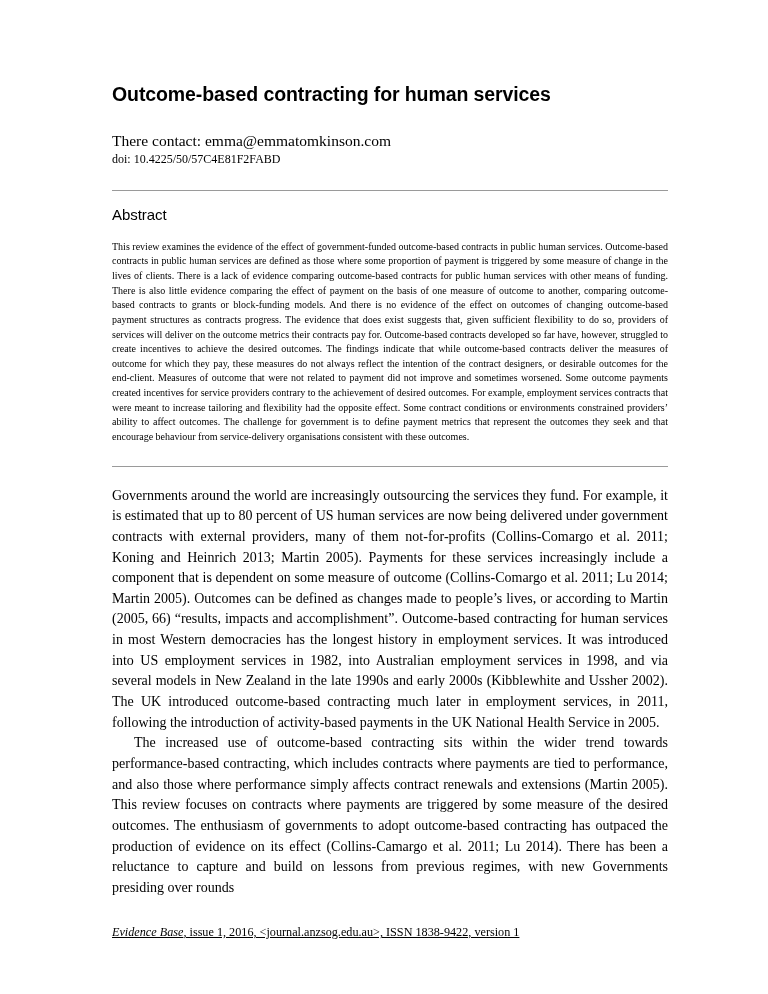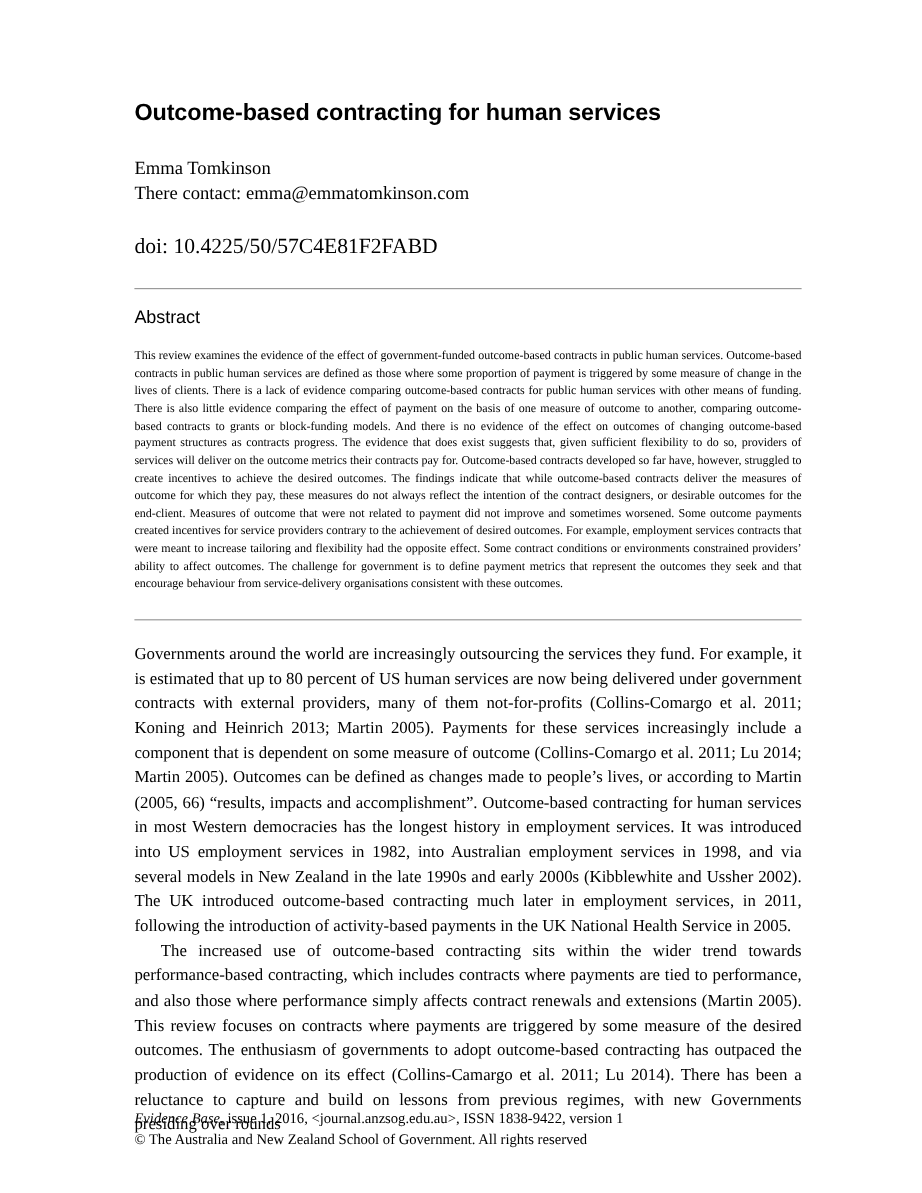--- a/index.html
+++ b/index.html
@@ -47,22 +47,21 @@
   
   .author-block {
     margin-top: 25px;
     font-size: 15.5px;
     line-height: 1.32;
   }
   .author-line { display: block; }
 
   
   .doi-line {
-    margin-top: 22px;
-    font-size: 18px;
+    font-size: 12px;
     line-height: 1.32;
   }
 
   
   .rule {
     border: 0;
     border-top: 1px solid #9a9a9a;
     margin: 0;
     height: 0;
     width: 556px;
@@ -103,34 +102,34 @@
   .body-para.indented { text-indent: 22px; }
 
   
   .footer {
     position: absolute;
     left: 112px;
     top: 924px;
     width: 580px;
     font-size: 12.2px;
     line-height: 1.38;
+    text-decoration: underline;
   }
   .footer-line { display: block; white-space: nowrap; }
   .italic { font-style: italic; }
 </style>
 </head>
 <body>
 
 <div class="page">
   <div class="content">
 
     <h1 class="doc-title">Outcome-based contracting for human services</h1>
 
     <div class="author-block">
-      <span class="author-line">Emma Tomkinson</span>
       <span class="author-line">There contact: emma@emmatomkinson.com</span>
     </div>
 
     <div class="doi-line">doi: 10.4225/50/57C4E81F2FABD</div>
 
     <hr class="rule rule-top">
 
     <h2 class="abstract-heading">Abstract</h2>
 
     <p class="abstract-body">This review examines the evidence of the effect of government-funded outcome-based contracts in public human services. Outcome-based contracts in public human services are defined as those where some proportion of payment is triggered by some measure of change in the lives of clients. There is a lack of evidence comparing outcome-based contracts for public human services with other means of funding. There is also little evidence comparing the effect of payment on the basis of one measure of outcome to another, comparing outcome-based contracts to grants or block-funding models. And there is no evidence of the effect on outcomes of changing outcome-based payment structures as contracts progress. The evidence that does exist suggests that, given sufficient flexibility to do so, providers of services will deliver on the outcome metrics their contracts pay for. Outcome-based contracts developed so far have, however, struggled to create incentives to achieve the desired outcomes. The findings indicate that while outcome-based contracts deliver the measures of outcome for which they pay, these measures do not always reflect the intention of the contract designers, or desirable outcomes for the end-client. Measures of outcome that were not related to payment did not improve and sometimes worsened. Some outcome payments created incentives for service providers contrary to the achievement of desired outcomes. For example, employment services contracts that were meant to increase tailoring and flexibility had the opposite effect. Some contract conditions or environments constrained providers’ ability to affect outcomes. The challenge for government is to define payment metrics that represent the outcomes they seek and that encourage behaviour from service-delivery organisations consistent with these outcomes.</p>
@@ -138,15 +137,14 @@
     <hr class="rule rule-mid">
 
     <p class="body-para first">Governments around the world are increasingly outsourcing the services they fund. For example, it is estimated that up to 80 percent of US human services are now being delivered under government contracts with external providers, many of them not-for-profits (Collins-Comargo et al. 2011; Koning and Heinrich 2013; Martin 2005). Payments for these services increasingly include a component that is dependent on some measure of outcome (Collins-Comargo et al. 2011; Lu 2014; Martin 2005). Outcomes can be defined as changes made to people’s lives, or according to Martin (2005, 66) “results, impacts and accomplishment”. Outcome-based contracting for human services in most Western democracies has the longest history in employment services. It was introduced into US employment services in 1982, into Australian employment services in 1998, and via several models in New Zealand in the late 1990s and early 2000s (Kibblewhite and Ussher 2002). The UK introduced outcome-based contracting much later in employment services, in 2011, following the introduction of activity-based payments in the UK National Health Service in 2005.</p>
 
     <p class="body-para indented">The increased use of outcome-based contracting sits within the wider trend towards performance-based contracting, which includes contracts where payments are tied to performance, and also those where performance simply affects contract renewals and extensions (Martin 2005). This review focuses on contracts where payments are triggered by some measure of the desired outcomes. The enthusiasm of governments to adopt outcome-based contracting has outpaced the production of evidence on its effect (Collins-Camargo et al. 2011; Lu 2014). There has been a reluctance to capture and build on lessons from previous regimes, with new Governments presiding over rounds</p>
 
   </div>
 
   <div class="footer">
     <span class="footer-line"><span class="italic">Evidence Base</span><span>, issue 1, 2016, &lt;journal.anzsog.edu.au&gt;, ISSN 1838-9422, version 1</span></span>
-    <span class="footer-line">© The Australia and New Zealand School of Government. All rights reserved</span>
   </div>
 </div>
 
 </body></html>

